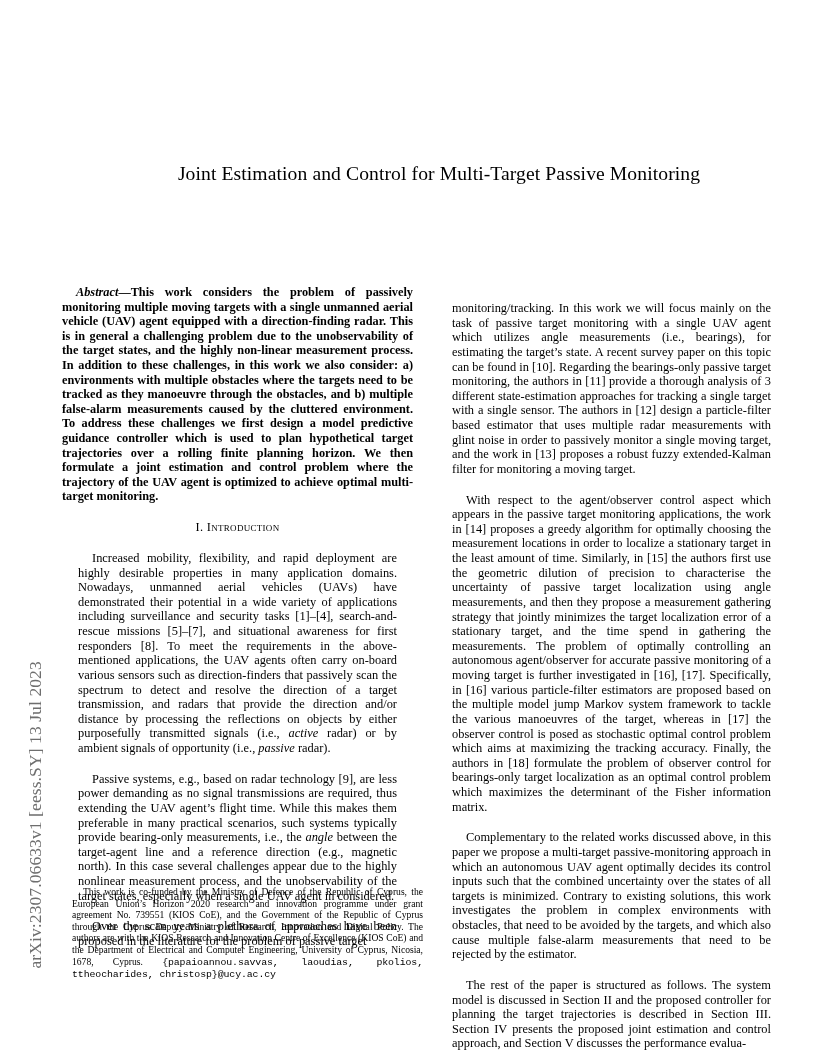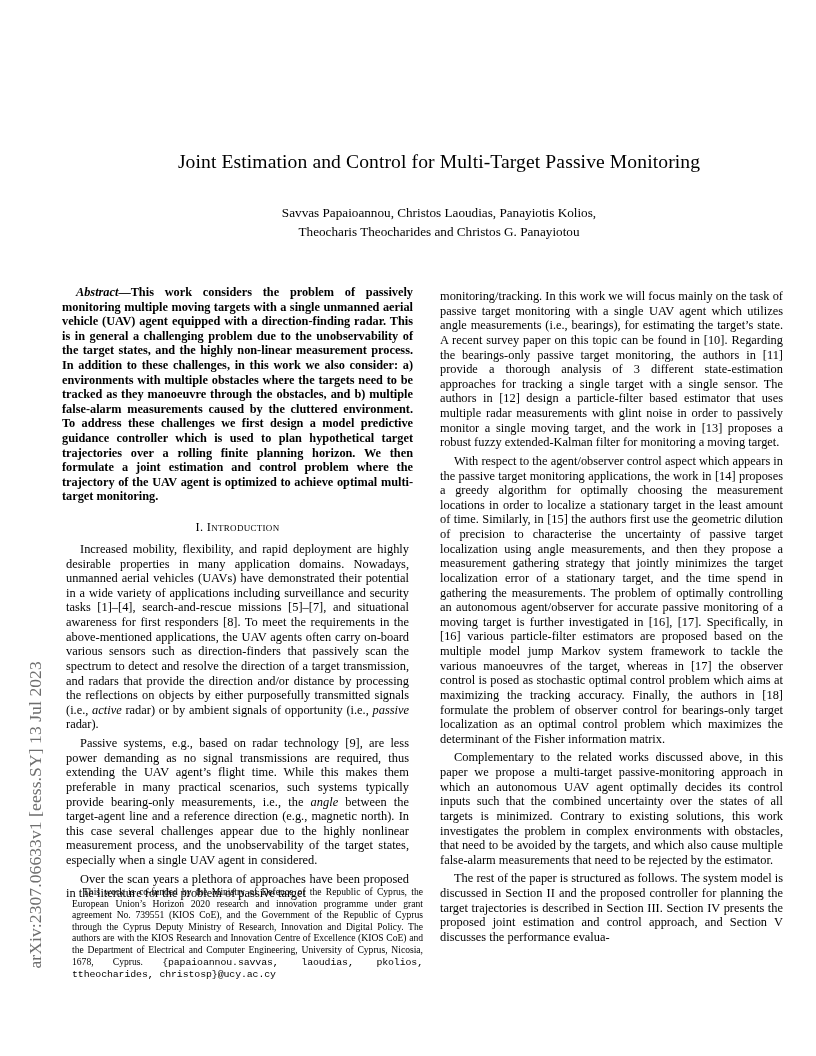--- a/index.html
+++ b/index.html
@@ -44,21 +44,21 @@
     position: absolute;
     left: 62px;
     top: 0;
     width: 754px;
     height: 1056px;
   }
 
   .title-block {
     padding-top: 148px;
     width: 656px;
-    margin: 0 auto;
+    margin: 12px auto;
     text-align: center;
   }
   .paper-title {
     font-size: 19.6px;
     line-height: 28px;
     font-weight: 400;
     letter-spacing: 0.1px;
     margin: 0;
   }
   .authors {
@@ -75,21 +75,21 @@
     top: 285px;
     width: 754px;
     display: flex;
     gap: 23px;
   }
   .col {
     width: 351px;
   }
 
   p.body-par {
-    margin: 4px;
+    margin: 16px;
     font-size: 12.4px;
     line-height: 14.62px;
     text-align: justify;
     text-indent: 14px;
     hyphens: none;
   }
   p.body-par.noindent { text-indent: 0; }
 
   .abstract {
     margin: 0;
@@ -141,24 +141,20 @@
 <div class="arxiv-stamp">
   <div class="stamp-text">arXiv:2307.06633v1  [eess.SY]  13 Jul 2023</div>
 </div>
 
 <div class="page">
 
   <div class="title-block">
     <h1 class="paper-title">
       <span>Joint Estimation and Control for Multi-Target Passive Monitoring</span><br>
     </h1>
-    <div class="authors">
-      <div>Savvas Papaioannou, Christos Laoudias, Panayiotis Kolios,</div>
-      <div>Theocharis Theocharides and Christos G. Panayiotou</div>
-    </div>
   </div>
 
   <div class="columns">
 
     <div class="col">
 
       <p class="abstract">
         <span class="abs-head">Abstract</span><span>—</span><span>This work considers the problem of passively monitoring multiple moving targets with a single unmanned aerial vehicle (UAV) agent equipped with a direction-finding radar. This is in general a challenging problem due to the unobservability of the target states, and the highly non-linear measurement process. In addition to these challenges, in this work we also consider: a) environments with multiple obstacles where the targets need to be tracked as they manoeuvre through the obstacles, and b) multiple false-alarm measurements caused by the cluttered environment. To address these challenges we first design a model predictive guidance controller which is used to plan hypothetical target trajectories over a rolling finite planning horizon. We then formulate a joint estimation and control problem where the trajectory of the UAV agent is optimized to achieve optimal multi-target monitoring.</span>
       </p>
 

